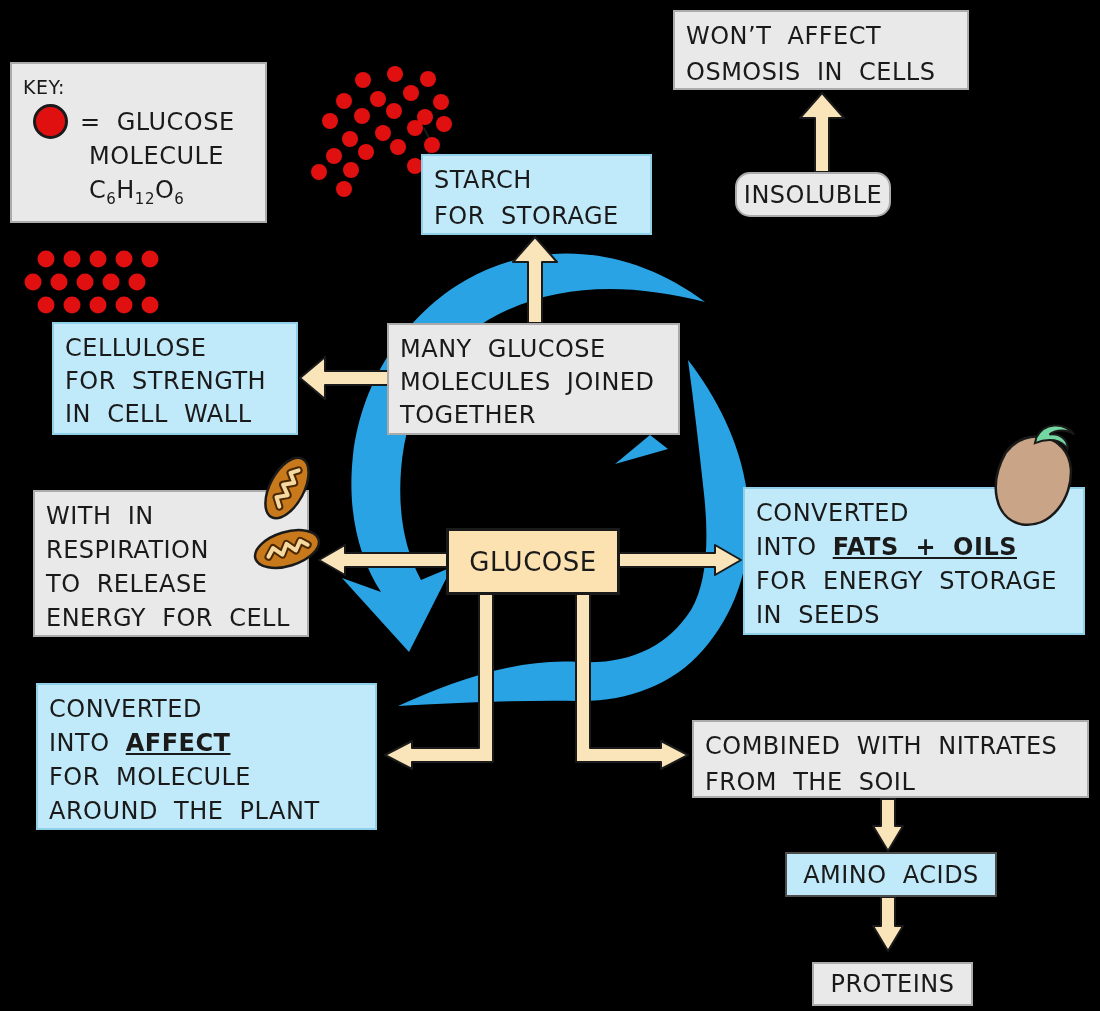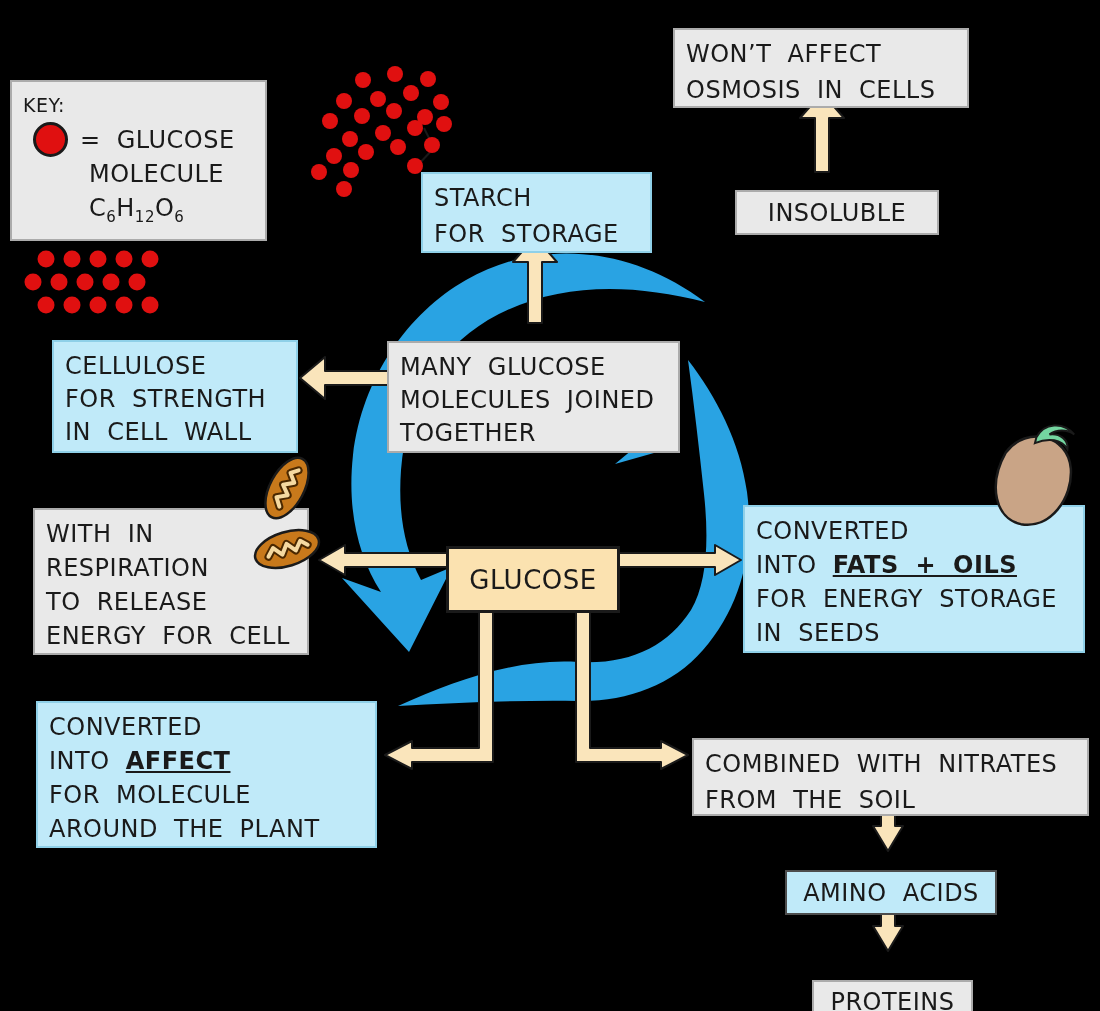--- a/index.html
+++ b/index.html
@@ -5,21 +5,20 @@
   html,body{margin:0;padding:0;background:#000;}
   #stage{
     position:relative;width:1100px;height:1011px;background:#000;overflow:hidden;
     font-family:"DejaVu Sans",sans-serif;color:#1a1a1a;
   }
   #stage svg{position:absolute;left:0;top:0;}
   .box{
     position:absolute;box-sizing:border-box;
     font-size:24px;line-height:36px;letter-spacing:0.5px;word-spacing:8px;
     padding:6px 11px;
-    margin-top:18px;
   }
   .gray{background:#e9e9e9;border:2px solid #ababab;}
   .blue{background:#c0eaf9;border:2px solid #8fd0e8;}
   .tan{background:#fbe2b0;border:3px solid #1a1a1a;}
   .center{display:flex;align-items:center;justify-content:center;text-align:center;padding:2px 6px;}
   .line{white-space:nowrap;}
   b{font-weight:bold;text-decoration:underline;}
   
   .key-title{font-weight:normal;font-size:19px;line-height:34px;}
   .key-row{display:flex;align-items:center;gap:12px;line-height:34px;}
@@ -135,21 +134,21 @@
   <div class="box blue" style="left:421px;top:154px;width:231px;height:81px;">
     <div class="line">STARCH</div>
     <div class="line">FOR STORAGE</div>
   </div>
 
   <div class="box gray" style="left:673px;top:10px;width:296px;height:80px;">
     <div class="line">WON’T AFFECT</div>
     <div class="line">OSMOSIS IN CELLS</div>
   </div>
 
-  <div class="box gray center" style="left:735px;top:172px;width:204px;height:45px;">
+  <div class="box gray center" style="left:735px;top:172px;width:156px;height:45px;border-radius:15px;">
     <span>INSOLUBLE</span>
   </div>
 
   <div class="box blue" style="left:52px;top:322px;width:246px;height:113px;padding-top:8px;line-height:33px;">
     <div class="line">CELLULOSE</div>
     <div class="line">FOR STRENGTH</div>
     <div class="line">IN CELL WALL</div>
   </div>
 
   <div class="box gray" style="left:387px;top:323px;width:293px;height:112px;padding-top:8px;line-height:33px;">

